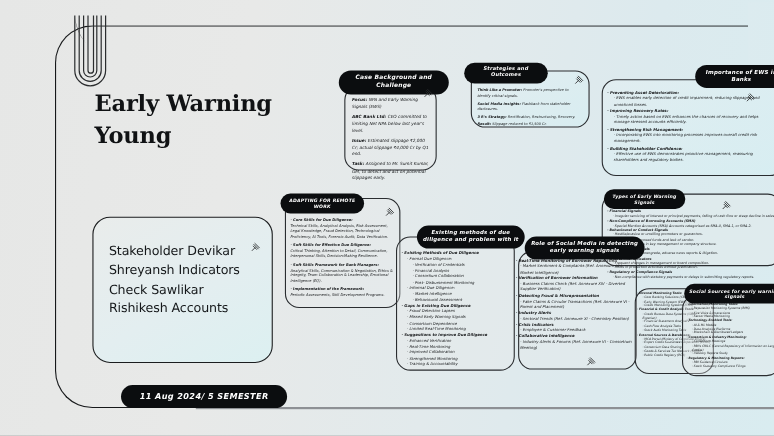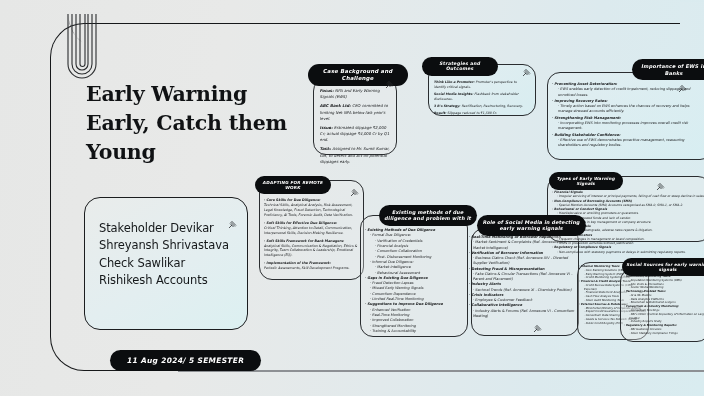--- a/index.html
+++ b/index.html
@@ -101,27 +101,26 @@
         <path d="M10 2 V52 a6 6 0 0 0 12 0 V2"></path>
         <path d="M14 2 V52 a2.5 2.5 0 0 0 5 0 V2"></path>
         <path d="M2 2 V52 a14 14 0 0 0 28 0 V2"></path>
       </g>
       <path d="M2 4 Q4 22 16 30 Q6 24 2 4Z" fill="#3c3e40" opacity=".75"></path>
     </svg>
   </div>
 
   <div class="title">
     <div>Early Warning</div>
-    <div>Early, Catch them</div>
     <div>Young</div>
   </div>
 
   <div class="authors">
     <div class="n">Stakeholder Devikar</div>
-    <div class="n">Shreyansh Shrivastava</div>
+    <div class="n">Shreyansh Indicators</div>
     <div class="n">Check Sawlikar</div>
     <div class="n">Rishikesh Accounts</div>
   </div>
   <div class="pin" style="left:200px;top:220px">
     <svg width="9" height="9" viewBox="0 0 9 9">
         <path d="M1 8 L4 5 M2.5 2 L7 6.5 M3.5 1 L8 5.5 M2 3.5 L5.5 7" stroke="#2a2c2e" stroke-width=".8" fill="none"></path>
       </svg>
   </div>
 
   <div class="datepill">11 Aug 2024/  5 SEMESTER</div>

